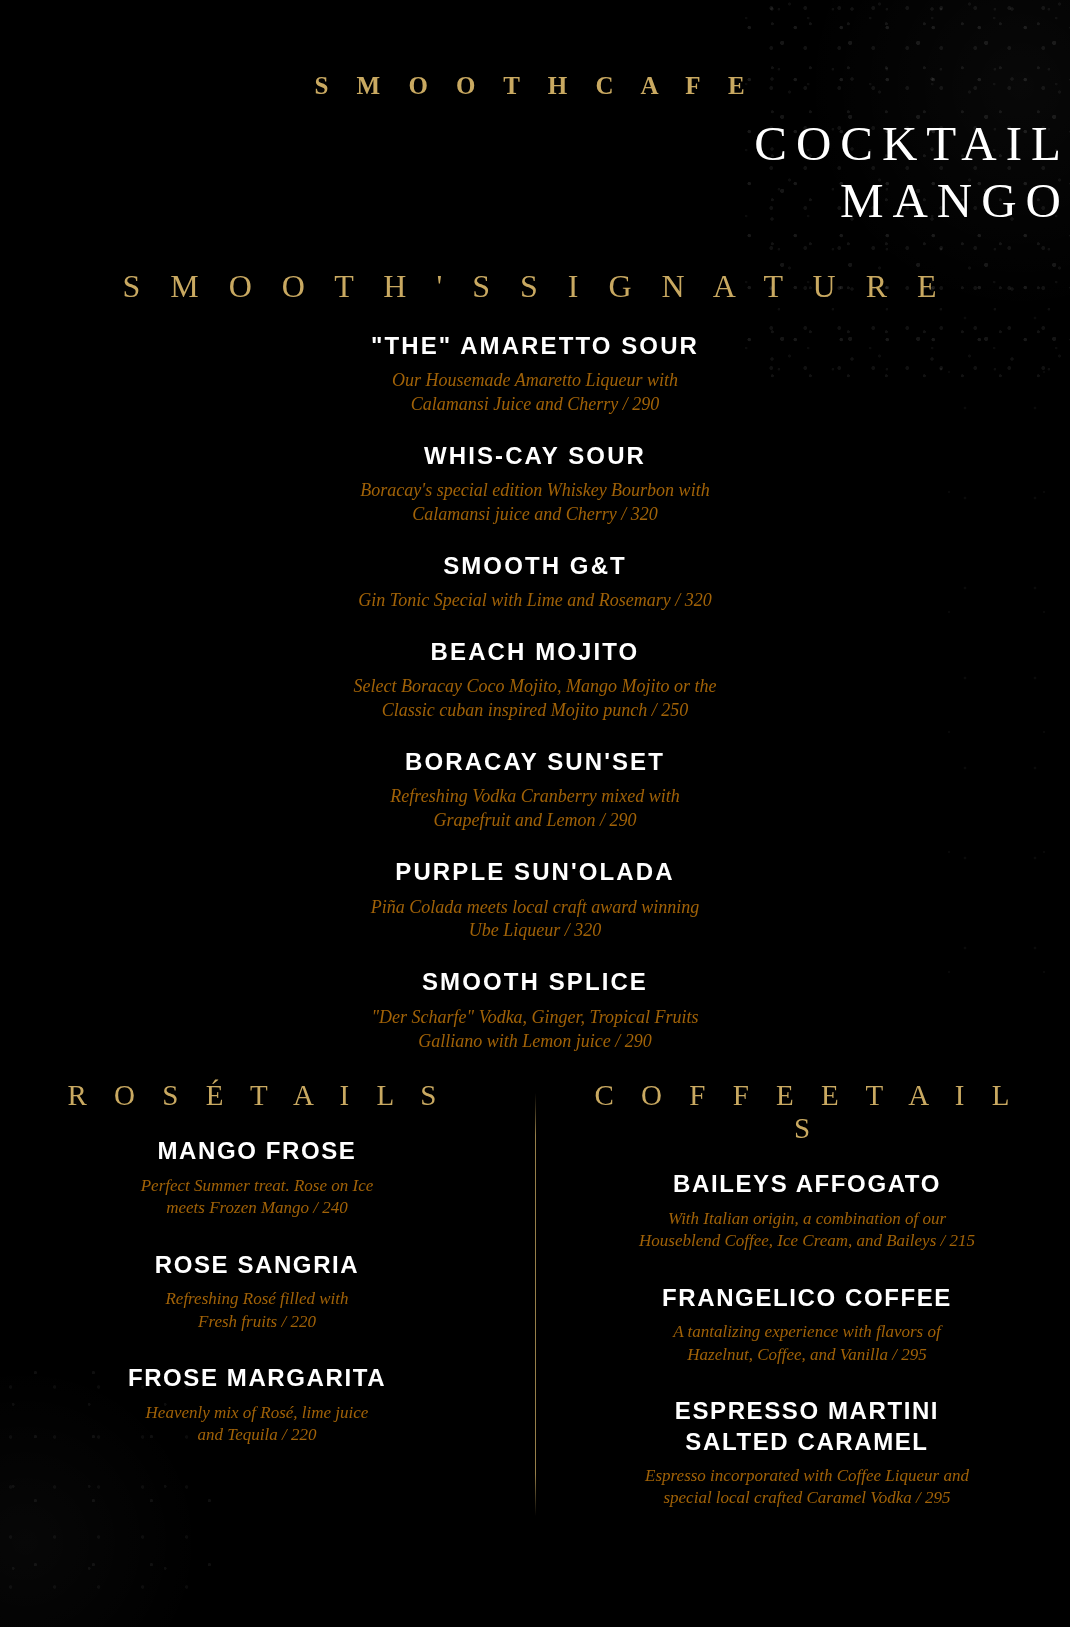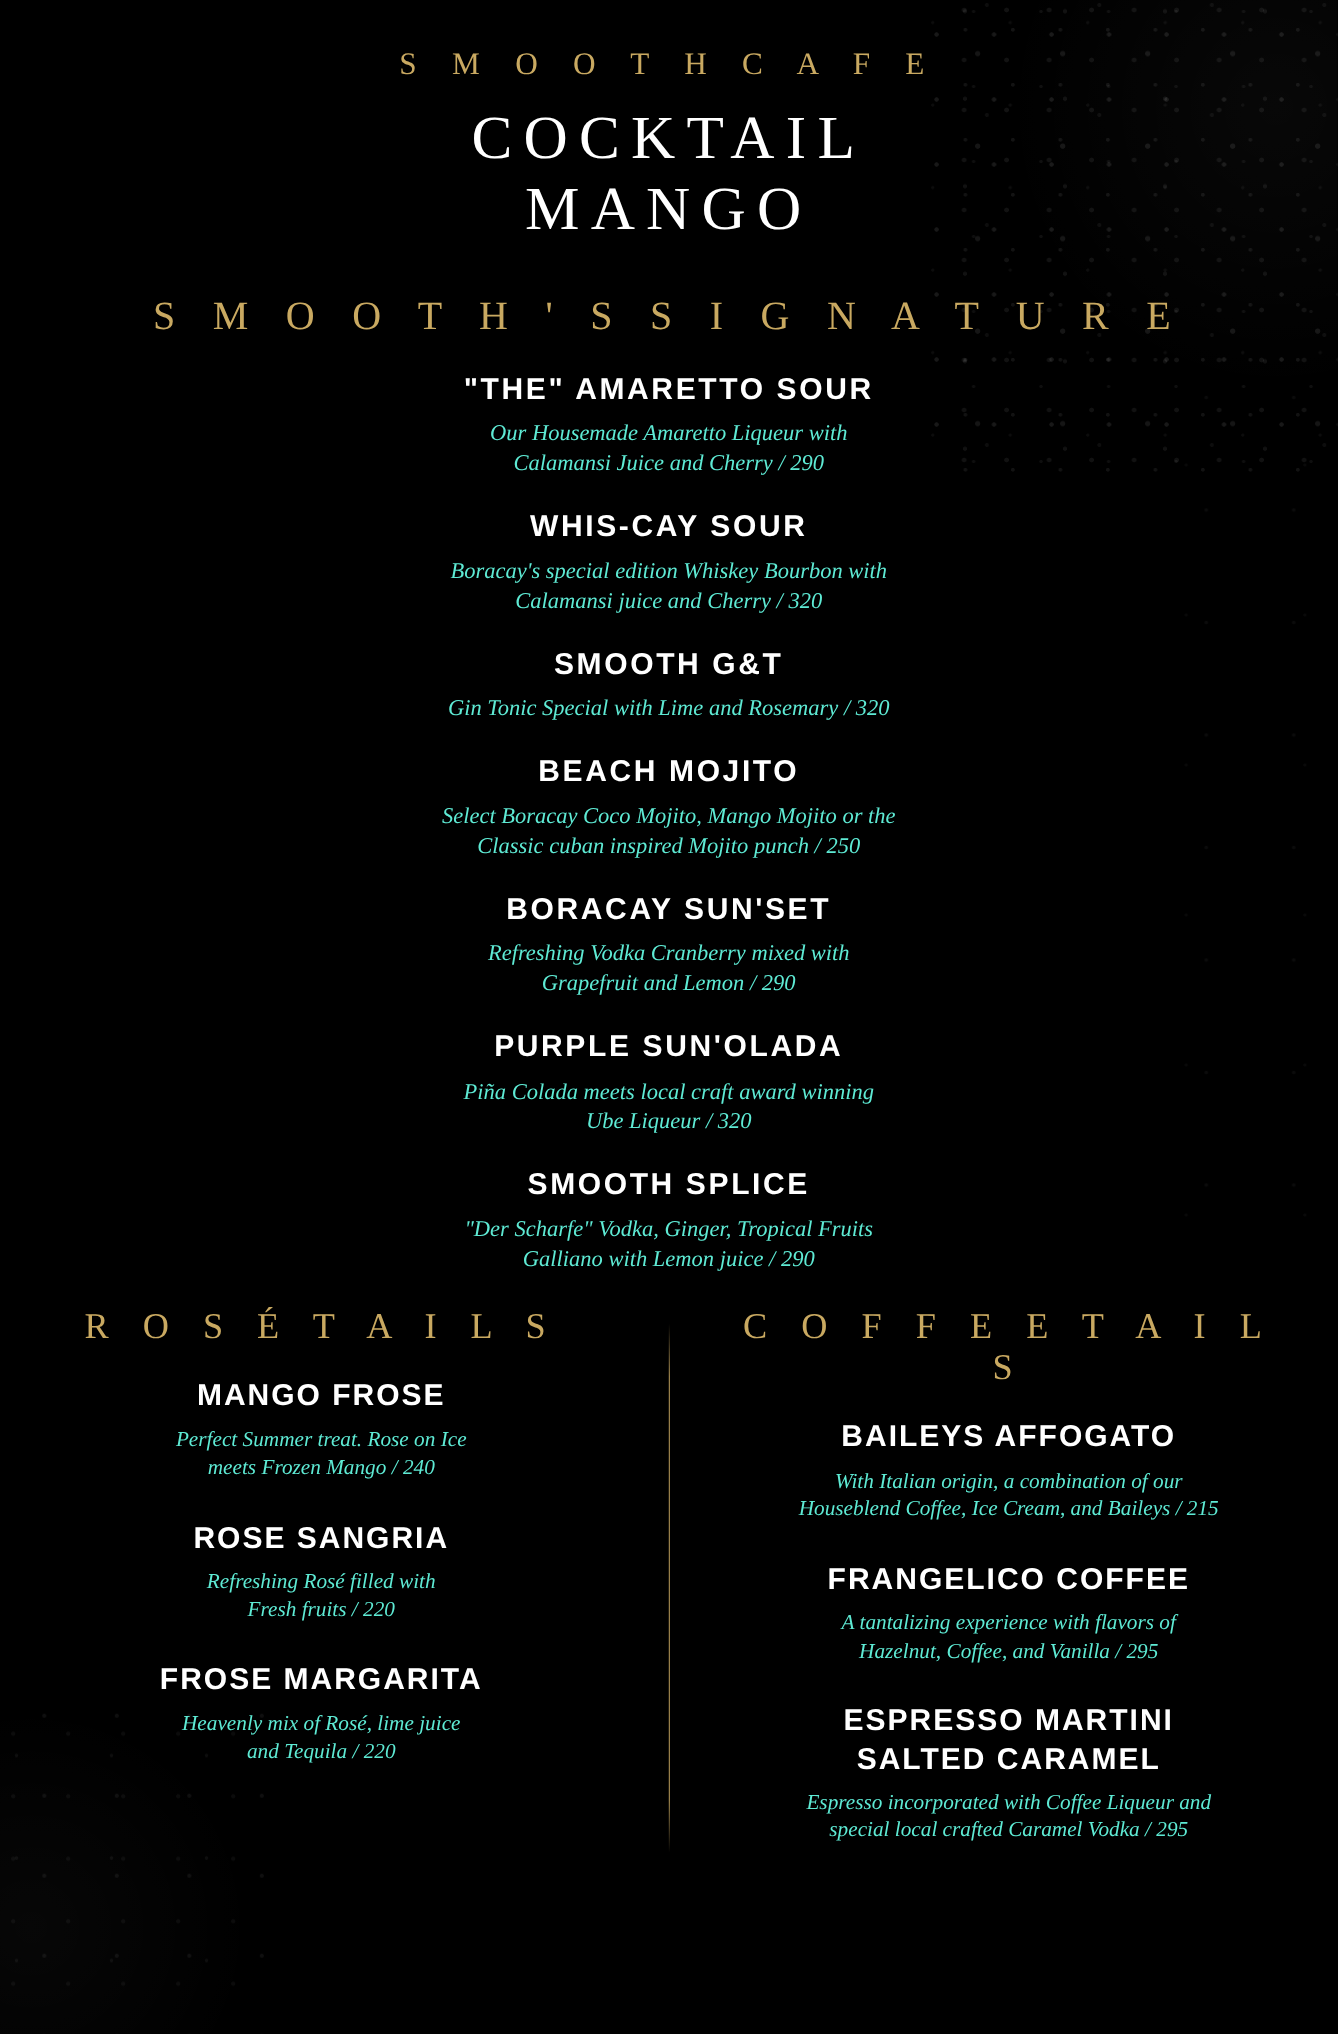--- a/index.html
+++ b/index.html
@@ -75,26 +75,27 @@
     height: 1627px;
     padding: 0;
   }
 
   
   .brand {
     text-align: center;
     color: #c9a961;
     font-size: 25px;
     letter-spacing: 11px;
-    font-weight: 400;
+    font-weight: 700;
     padding-top: 38px;
     font-family: "Liberation Serif", serif;
+    margin-top: 34px;
   }
   .menu-title {
-    text-align: center;
+    text-align: right;
     font-family: "Liberation Serif", serif;
     font-size: 49px;
     letter-spacing: 9px;
     line-height: 1.16;
     color: #ffffff;
     font-weight: 400;
     margin-top: 16px;
   }
 
   
@@ -121,21 +122,21 @@
     font-size: 24px;
     font-weight: 700;
     letter-spacing: 2.1px;
     color: #ffffff;
     line-height: 1.26;
   }
   .drink-desc {
     font-family: "Liberation Serif", serif;
     font-style: italic;
     font-size: 18px;
-    color: #5eead4;
+    color: #a16207;
     line-height: 1.33;
     margin-top: 8px;
   }
 
   .signature-list {
     padding: 0 150px;
   }
   .signature-list .drink { margin-bottom: 24px; }
 
   

